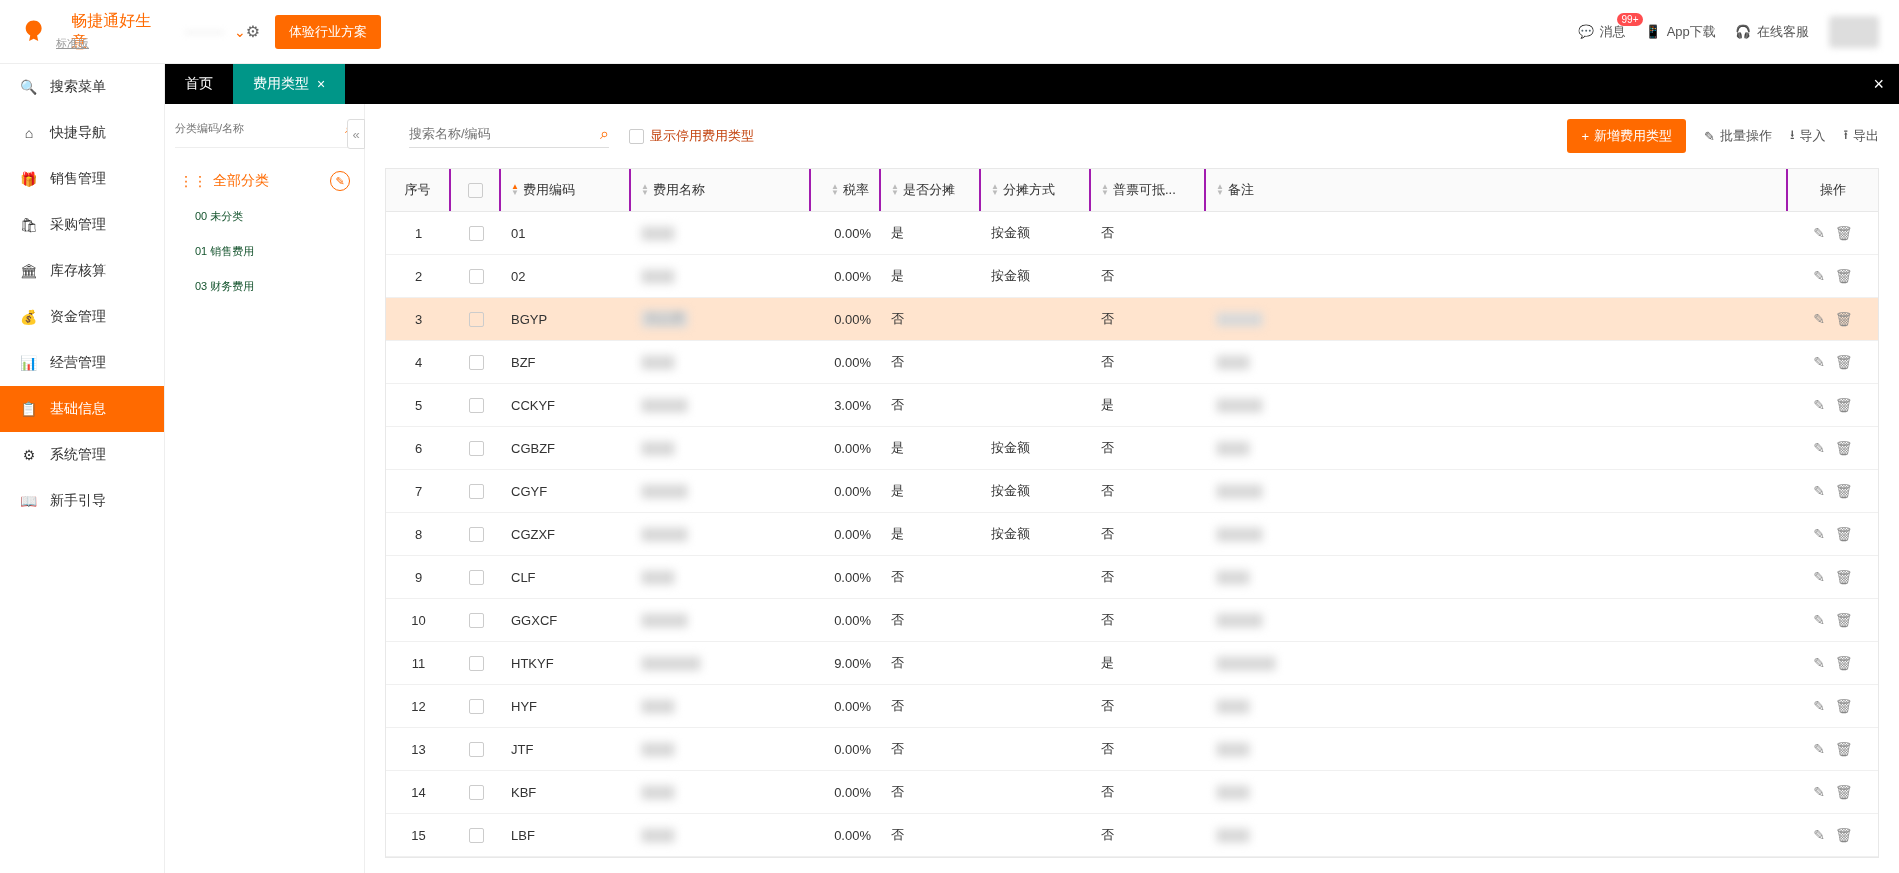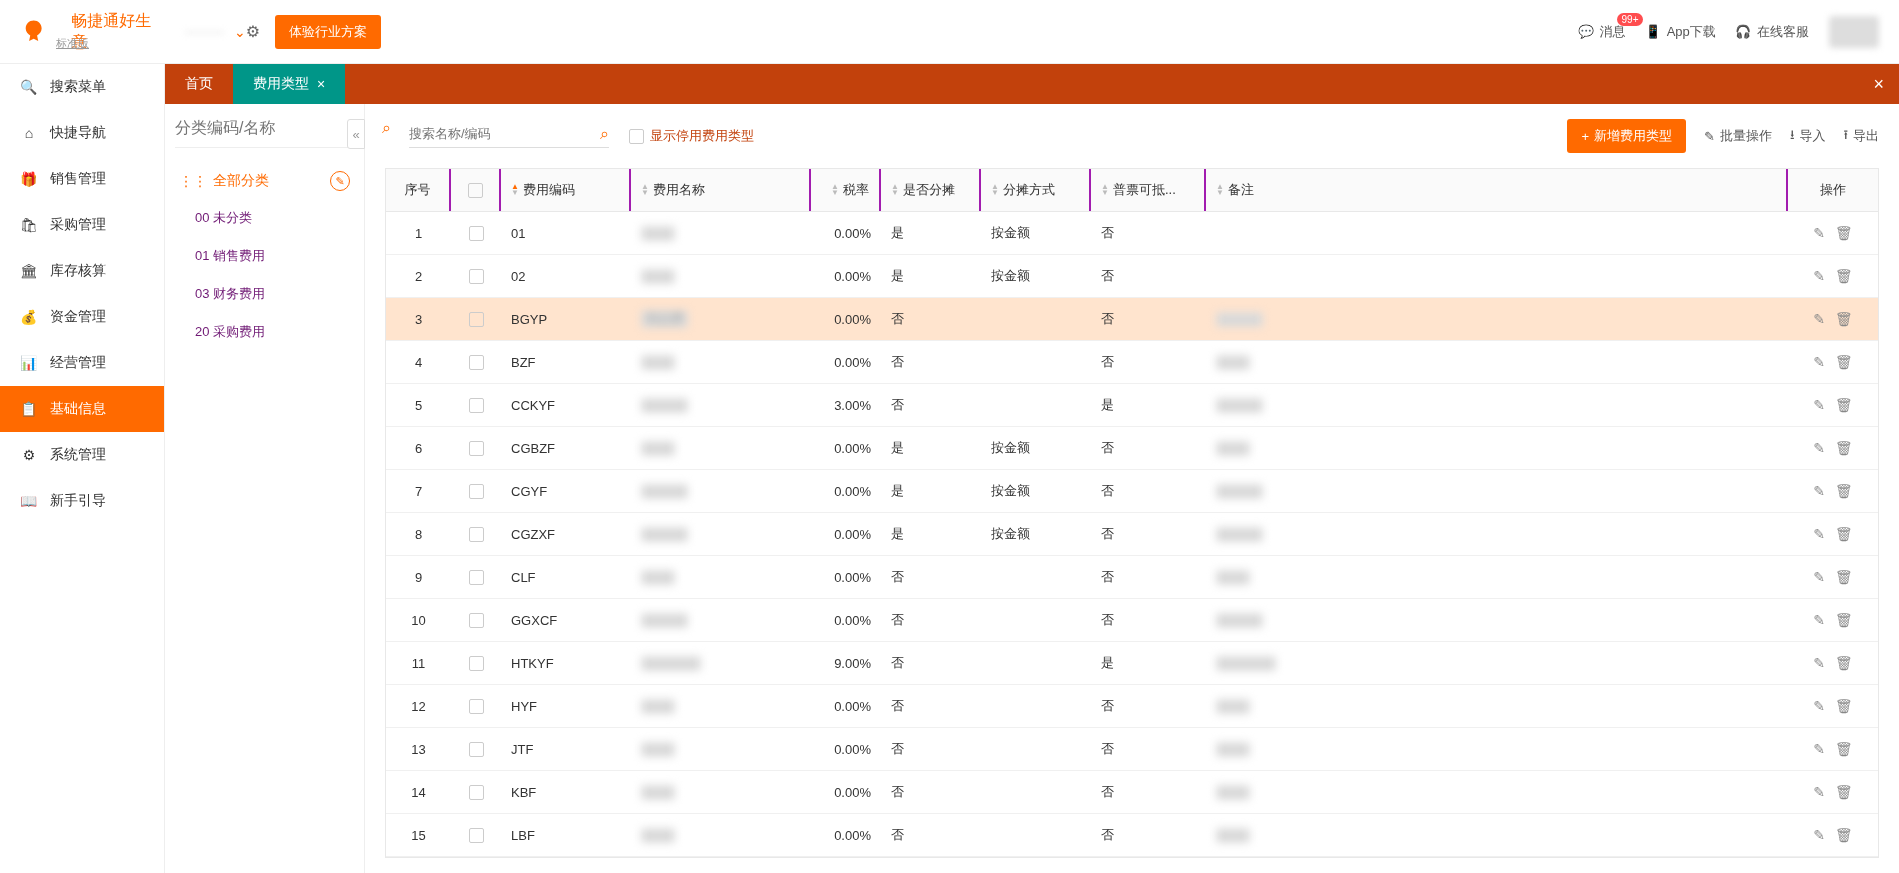--- a/index.html
+++ b/index.html
@@ -27,37 +27,37 @@
 
 .sidebar { width: 165px; background: #fff; border-right: 1px solid #eee; }
 .sidebar-item { display: flex; align-items: center; gap: 12px; padding: 14px 20px; color: #333; cursor: pointer; font-size: 14px; }
 .sidebar-item.active { background: #ff6a00; color: #fff; }
 .sidebar-icon { width: 18px; height: 18px; display: flex; align-items: center; justify-content: center; }
 
 
 .main { flex: 1; display: flex; flex-direction: column; }
 
 
-.tabs { background: #c2410c; display: flex; align-items: center; height: 40px; }
+.tabs { background: #000000; display: flex; align-items: center; height: 40px; }
 .tab { padding: 0 20px; height: 100%; display: flex; align-items: center; color: #fff; cursor: pointer; gap: 8px; font-size: 14px; }
 .tab.active { background: #009688; }
 .tab-close { font-size: 14px; }
 .tabs-close-all { margin-left: auto; color: #fff; padding: 0 15px; cursor: pointer; font-size: 18px; }
 
 
 .content { flex: 1; display: flex; overflow: hidden; }
 
 
 .category-panel { width: 200px; border-right: 1px solid #eee; padding: 15px 10px; position: relative; }
 .category-search { display: flex; align-items: center; border-bottom: 1px solid #eee; padding-bottom: 10px; margin-bottom: 15px; }
-.category-search input { border: none; outline: none; flex: 1; font-size: 16px; color: #1d4ed8; }
+.category-search input { border: none; outline: none; flex: 1; font-size: 11px; color: #1d4ed8; }
 .search-icon-orange { color: #ff6a00; font-size: 16px; }
 .category-header { display: flex; align-items: center; gap: 6px; color: #ff6a00; font-size: 14px; padding: 8px 4px; }
 .category-edit-icon { margin-left: auto; color: #ff6a00; border: 1px solid #ff6a00; border-radius: 50%; width: 20px; height: 20px; display: flex; align-items: center; justify-content: center; font-size: 11px; }
-.category-item { padding: 10px 20px; color: #701a75; cursor: pointer; font-size: 13px; }
+.category-item { padding: 10px 20px; color: #14532d; cursor: pointer; font-size: 11px; }
 .collapse-handle { position: absolute; right: -1px; top: 15px; background: #fff; border: 1px solid #ddd; width: 18px; height: 30px; display: flex; align-items: center; justify-content: center; color: #999; cursor: pointer; border-radius: 3px 0 0 3px; }
 
 
 .table-area { flex: 1; padding: 15px 20px; display: flex; flex-direction: column; overflow: hidden; }
 .toolbar { display: flex; align-items: center; gap: 20px; margin-bottom: 15px; }
 .search-box { display: flex; align-items: center; border-bottom: 1px solid #ddd; padding-bottom: 4px; width: 200px; margin-left: 24px; }
 .search-box input { border: none; outline: none; flex: 1; font-size: 13px; }
 .checkbox-label { display: flex; align-items: center; gap: 6px; color: #c2410c; }
 .checkbox-box { width: 15px; height: 15px; border: 1px solid #ccc; border-radius: 2px; }
 .toolbar-right { margin-left: auto; display: flex; align-items: center; gap: 18px; }
@@ -191,21 +191,20 @@
         </div>
         <div class="category-header">
           <span>⋮⋮</span>
           <span>全部分类</span>
           <span class="category-edit-icon">✎</span>
         </div>
         <div id="category-list">
             <div class="category-item">00 未分类</div>
             <div class="category-item">01 销售费用</div>
             <div class="category-item">03 财务费用</div>
-            <div class="category-item">20 采购费用</div>
           </div>
         <div class="collapse-handle">«</div>
       </div>
 
       <div class="table-area">
         <div class="toolbar">
           <div class="search-box">
             <input placeholder="搜索名称/编码" style="">
             <span class="search-icon-orange">⌕</span>
           </div>

